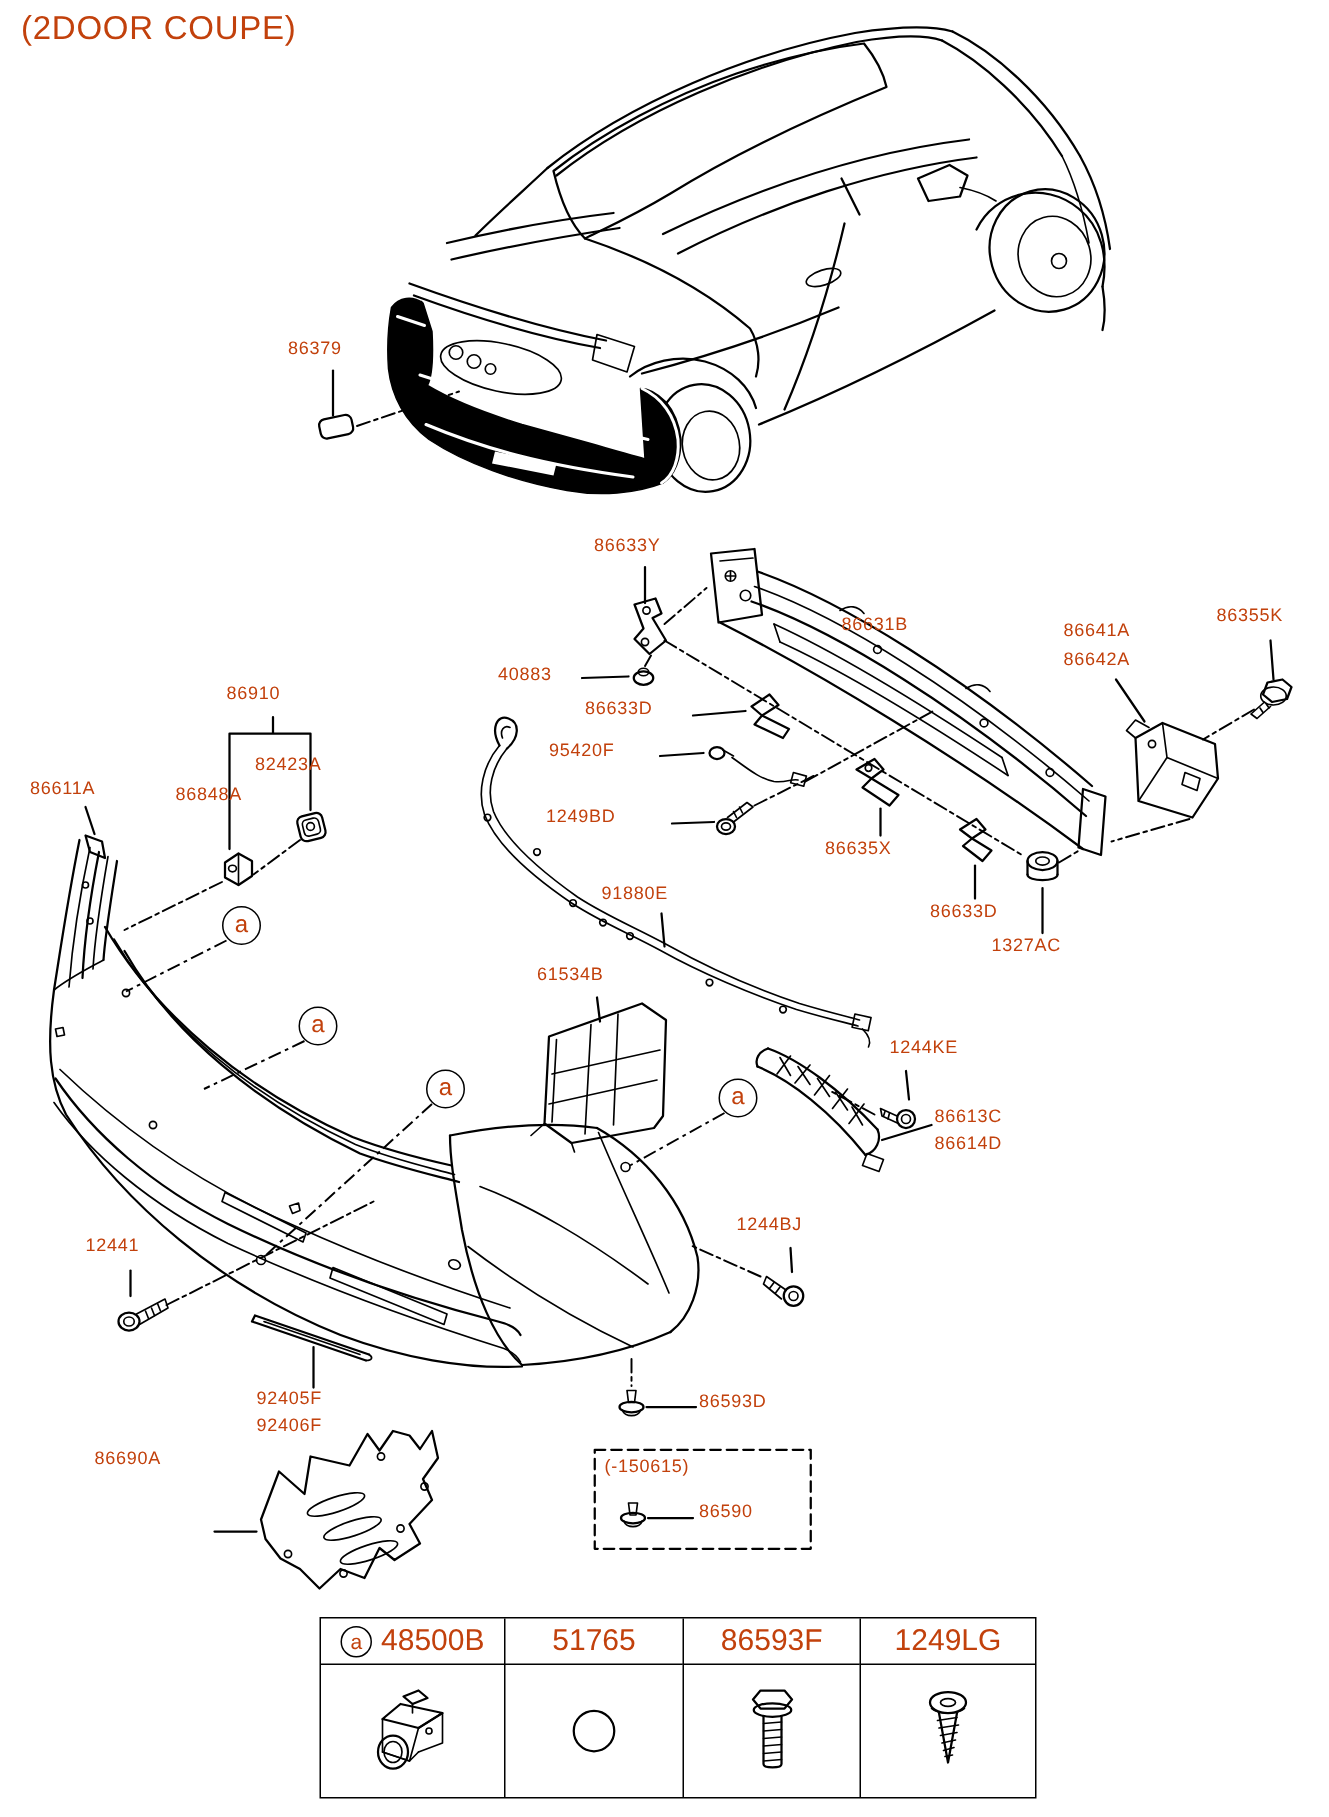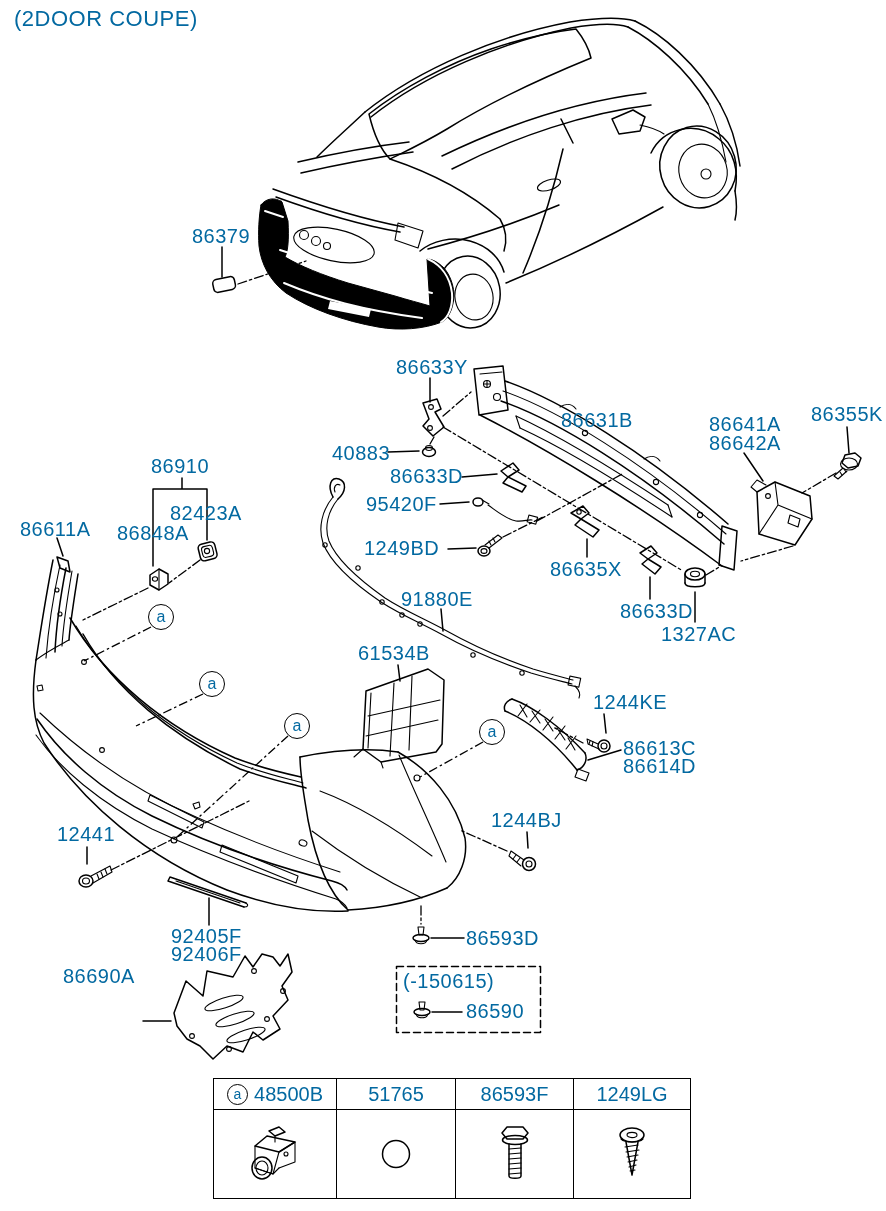--- a/index.html
+++ b/index.html
@@ -1,19 +1,19 @@
 <!DOCTYPE html>
 <html><head>
 <meta charset="utf-8">
 <style>
   html,body{margin:0;padding:0;background:#fff;}
   .canvas{position:relative;width:886px;height:1211px;background:#ffffff;
-    font-family:"Liberation Sans",sans-serif;color:#0369a1;overflow:hidden;}
+    font-family:"Liberation Sans",sans-serif;color:#c2410c;overflow:hidden;}
   .title{position:absolute;left:14px;top:6px;font-size:22px;letter-spacing:.5px;white-space:nowrap;}
-  .lbl{position:absolute;font-size:20px;line-height:1;letter-spacing:.5px;white-space:nowrap;}
+  .lbl{position:absolute;font-size:12px;line-height:1;letter-spacing:.5px;white-space:nowrap;}
   svg.art{position:absolute;left:0;top:0;}
   svg .ln{stroke:#000;fill:none;stroke-width:1.5;stroke-linecap:round;stroke-linejoin:round;}
   svg .thin{stroke-width:1.1;}
   svg .dd{stroke:#000;fill:none;stroke-width:1.3;stroke-dasharray:9 3 2.5 3;}
   svg .blk{fill:#000;stroke:#000;stroke-width:1;stroke-linejoin:round;}
   svg .wht{stroke:#fff;fill:none;stroke-width:2;stroke-linecap:round;}
   svg .whtf{fill:#fff;stroke:none;}
   svg .dashrect{fill:none;stroke:#000;stroke-width:1.5;stroke-dasharray:7 4;}
   .marker{position:absolute;width:24px;height:24px;border:1.7px solid #000;border-radius:50%;
     display:flex;align-items:center;justify-content:center;font-size:16px;background:#fff;}

